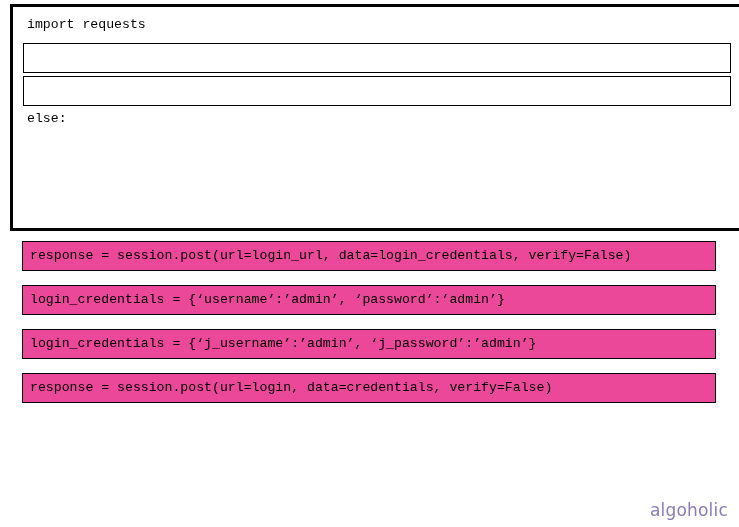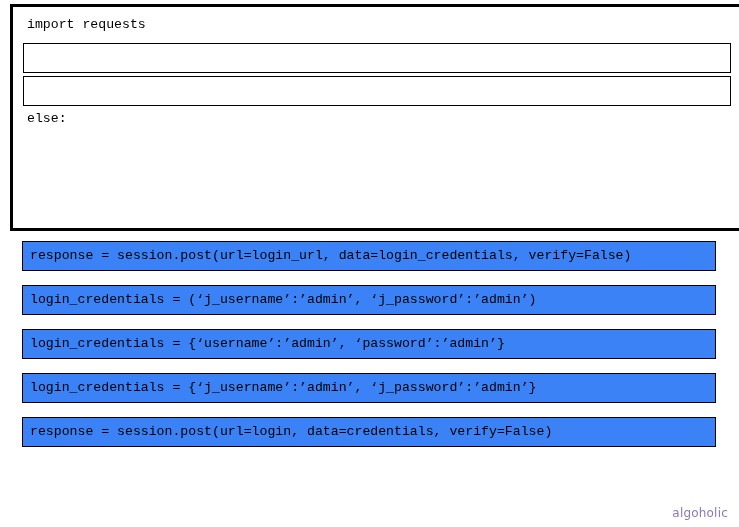--- a/index.html
+++ b/index.html
@@ -53,41 +53,41 @@
   #options {
     position: absolute;
     left: 22px;
     top: 241px;
     width: 694px;
   }
   .option-box {
     height: 30px;
     border: 1px solid #000000;
     box-sizing: border-box;
-    background: #3b82f6;
+    background: #ec4899;
     margin-bottom: 14px;
     display: flex;
     align-items: center;
   }
   .option-text {
     font-family: "Liberation Mono", "DejaVu Sans Mono", monospace;
     font-size: 13.2px;
     line-height: 16px;
     color: #000000;
     white-space: pre;
     padding-left: 7px;
   }
 
   
   #watermark {
     position: absolute;
     right: 11px;
     bottom: 7px;
     font-family: "DejaVu Sans", sans-serif;
-    font-size: 12px;
+    font-size: 17px;
     color: #8a7ab8;
     letter-spacing: 0.2px;
   }
 </style>
 </head>
 <body>
 
 <div id="question-block">
 
   <div class="code-line spaced-below">import requests</div>
@@ -101,23 +101,20 @@
   <div class="code-line">else:</div>
 
 </div>
 
 <div id="options">
 
   <div class="option-box">
     <span class="option-text">response = session.post(url=login_url, data=login_credentials, verify=False)</span>
   </div>
 
-  <div class="option-box">
-    <span class="option-text">login_credentials = (‘j_username’:’admin’, ‘j_password’:’admin’)</span>
-  </div>
 
 
   <div class="option-box">
     <span class="option-text">login_credentials = {‘username’:’admin’, ‘password’:’admin’}</span>
   </div>
 
   <div class="option-box">
     <span class="option-text">login_credentials = {‘j_username’:’admin’, ‘j_password’:’admin’}</span>
   </div>
 

